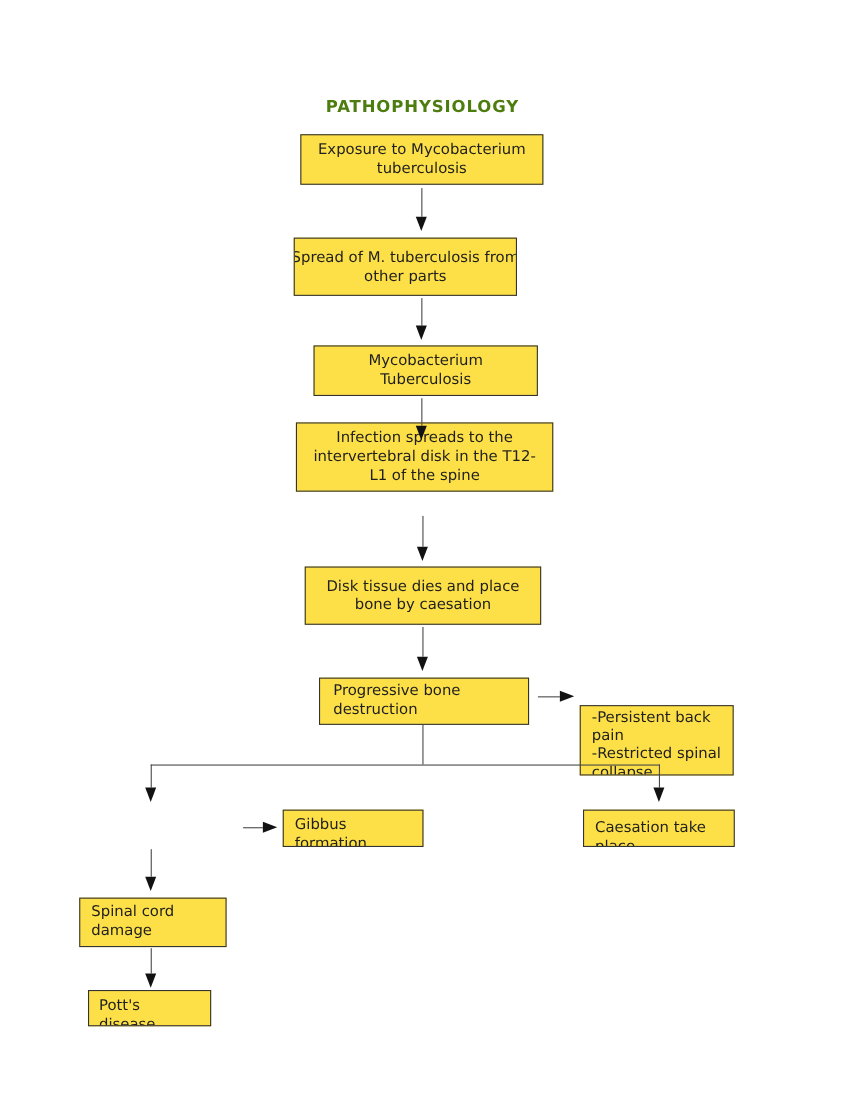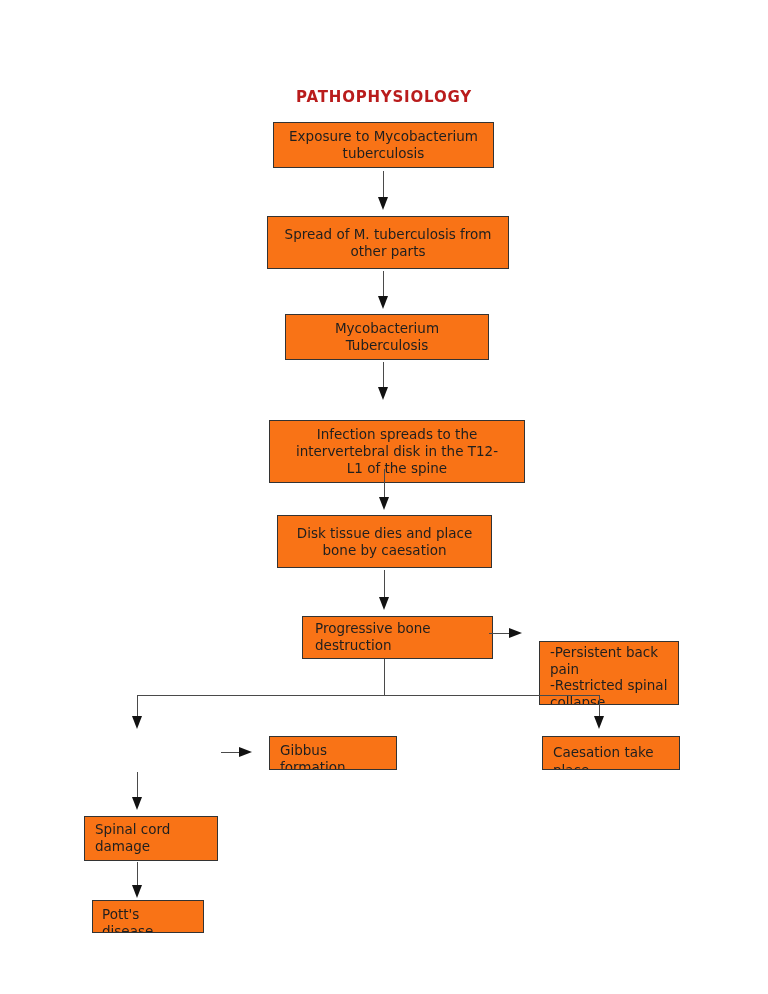--- a/index.html
+++ b/index.html
@@ -10,39 +10,38 @@
     font-family:"DejaVu Sans","Liberation Sans",sans-serif;
     color:#1f1f1f;
     overflow:hidden;
   }
   .title{
     position:absolute;
     left:254px;top:88px;width:260px;
     text-align:center;
     font-size:15px;font-weight:bold;
     letter-spacing:0.8px;
-    color:#b91c1c;
+    color:#4d7c0f;
   }
   .box{
     position:absolute;
     box-sizing:border-box;
     border:1.4px solid #333333;
-    background:#f97316;
+    background:#fde047;
     font-size:13.5px;
     line-height:17px;
     overflow:hidden;
   }
   .box.center{
     display:flex;flex-direction:column;
     align-items:center;justify-content:center;
     text-align:center;
   }
   .box.left{
     text-align:left;
-    margin-left:12px;
   }
   .box .ln{display:block;white-space:nowrap;}
   .vstem{position:absolute;width:1.3px;background:#4a4a4a;}
   .hstem{position:absolute;height:1.3px;background:#4a4a4a;}
   .head-down{
     position:absolute;width:0;height:0;
     border-left:5.5px solid transparent;
     border-right:5.5px solid transparent;
     border-top:13px solid #121212;
   }
@@ -58,31 +57,31 @@
 
 <div class="canvas">
 
   <div class="title">PATHOPHYSIOLOGY</div>
 
   <div class="box center" style="left:273px;top:122px;width:221px;height:46px">
     <span class="ln">Exposure to Mycobacterium</span>
     <span class="ln">tuberculosis</span>
   </div>
 
-  <div class="box center" style="left:267px;top:216px;width:242px;height:53px">
+  <div class="box center" style="left:267px;top:216px;width:203px;height:53px">
     <span class="ln">Spread of M. tuberculosis from</span>
     <span class="ln">other parts</span>
   </div>
 
   <div class="box center" style="left:285px;top:314px;width:204px;height:46px">
     <span class="ln">Mycobacterium</span>
     <span class="ln">Tuberculosis</span>
   </div>
 
-  <div class="box center" style="left:269px;top:420px;width:256px;height:63px">
+  <div class="box center" style="left:269px;top:384px;width:234px;height:63px">
     <span class="ln">Infection spreads to the</span>
     <span class="ln">intervertebral disk in the T12-</span>
     <span class="ln">L1 of the spine</span>
   </div>
 
   <div class="box center" style="left:277px;top:515px;width:215px;height:53px">
     <span class="ln">Disk tissue dies and place</span>
     <span class="ln">bone by caesation</span>
   </div>
 

